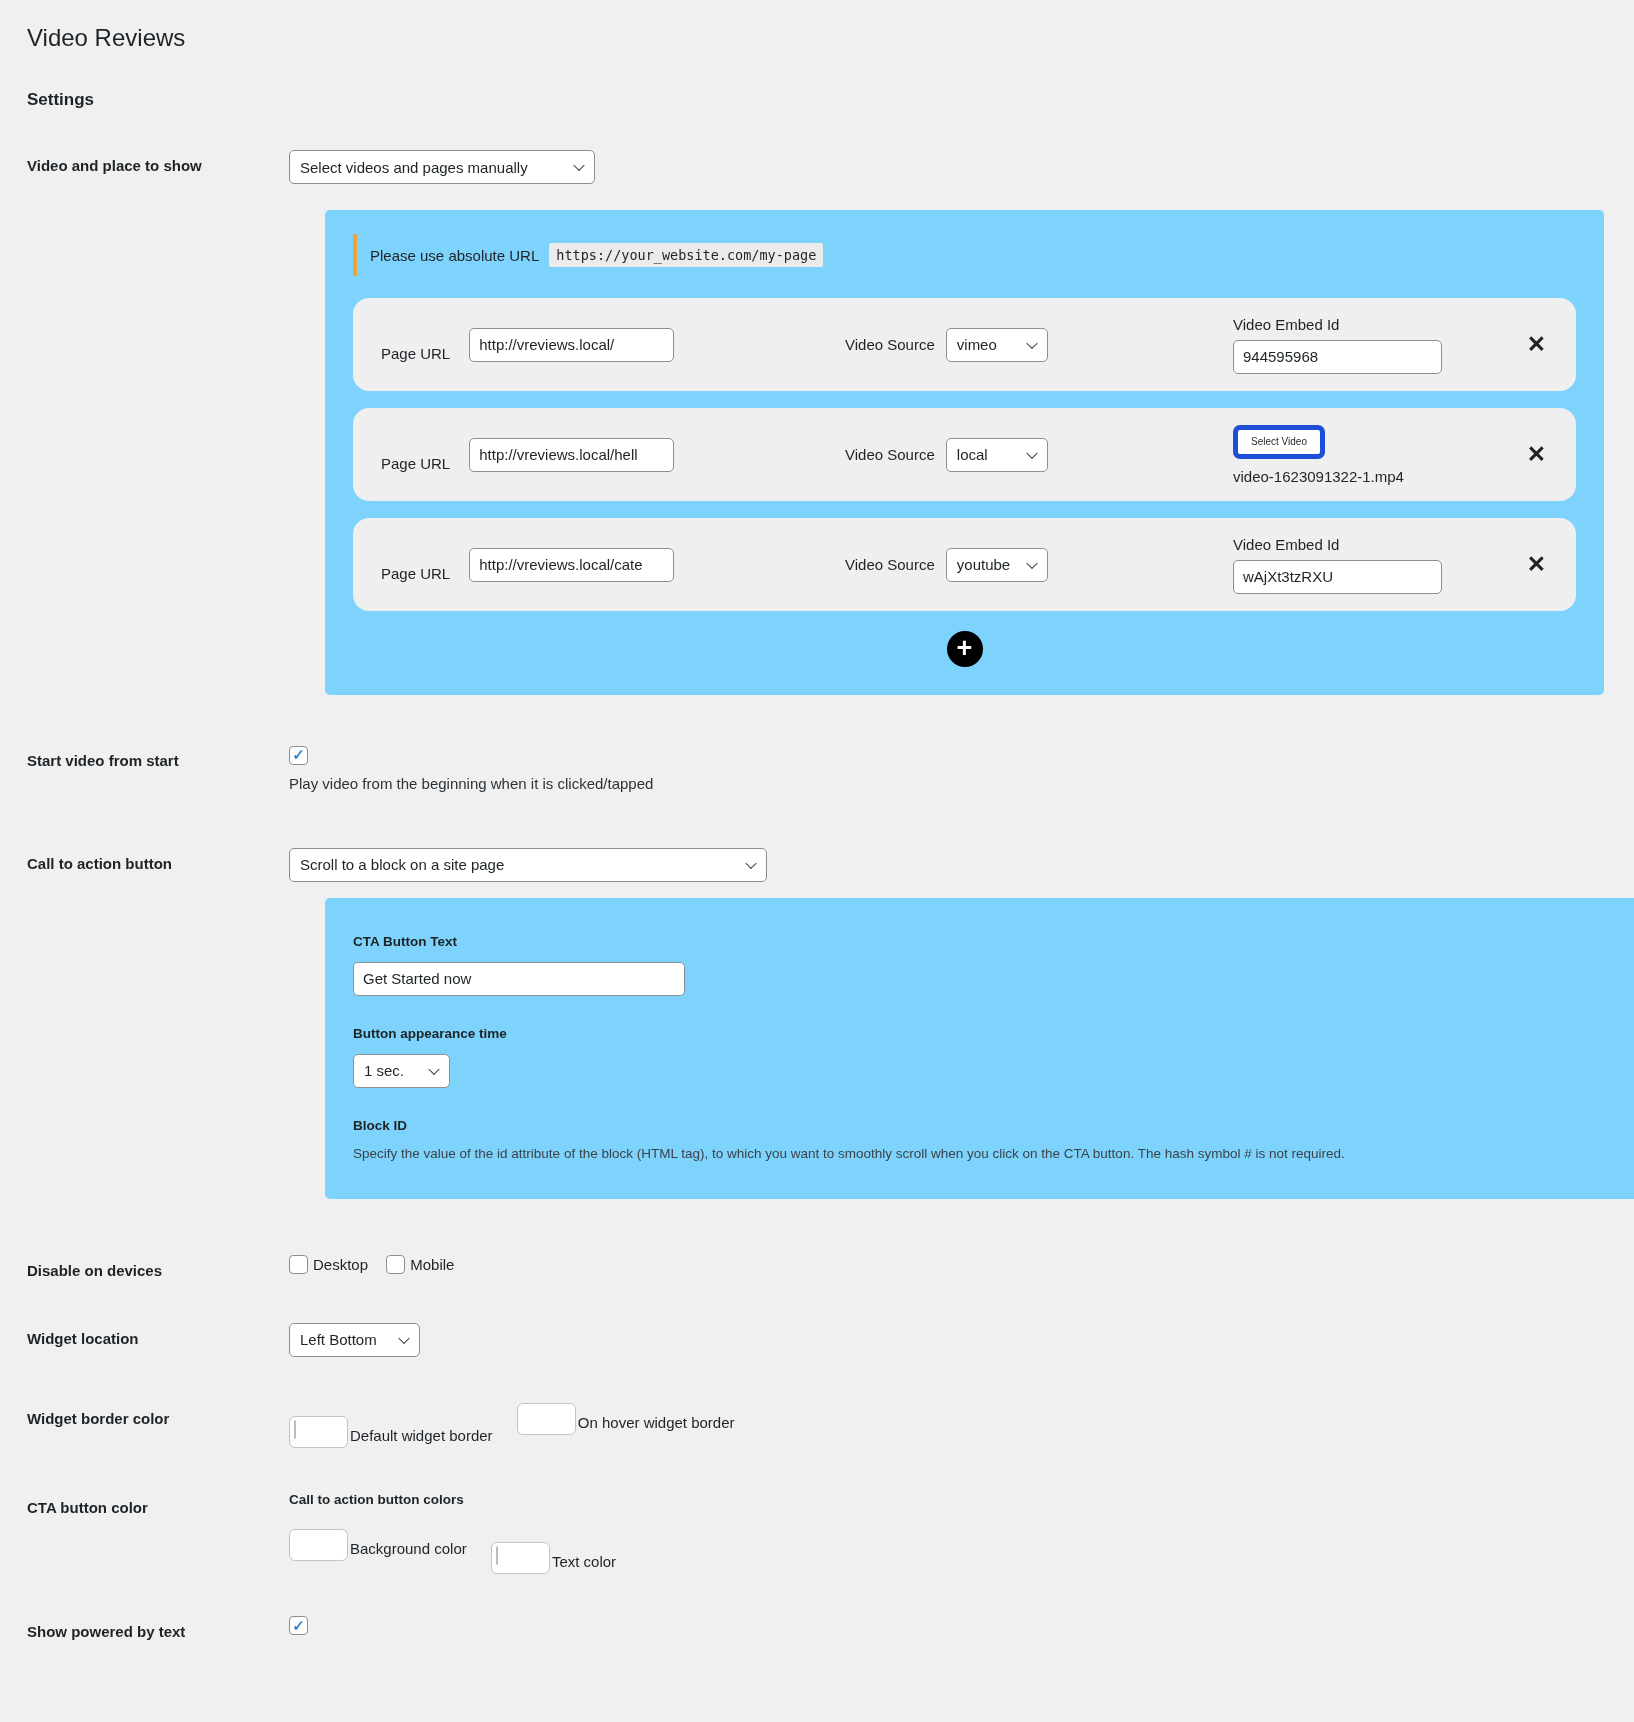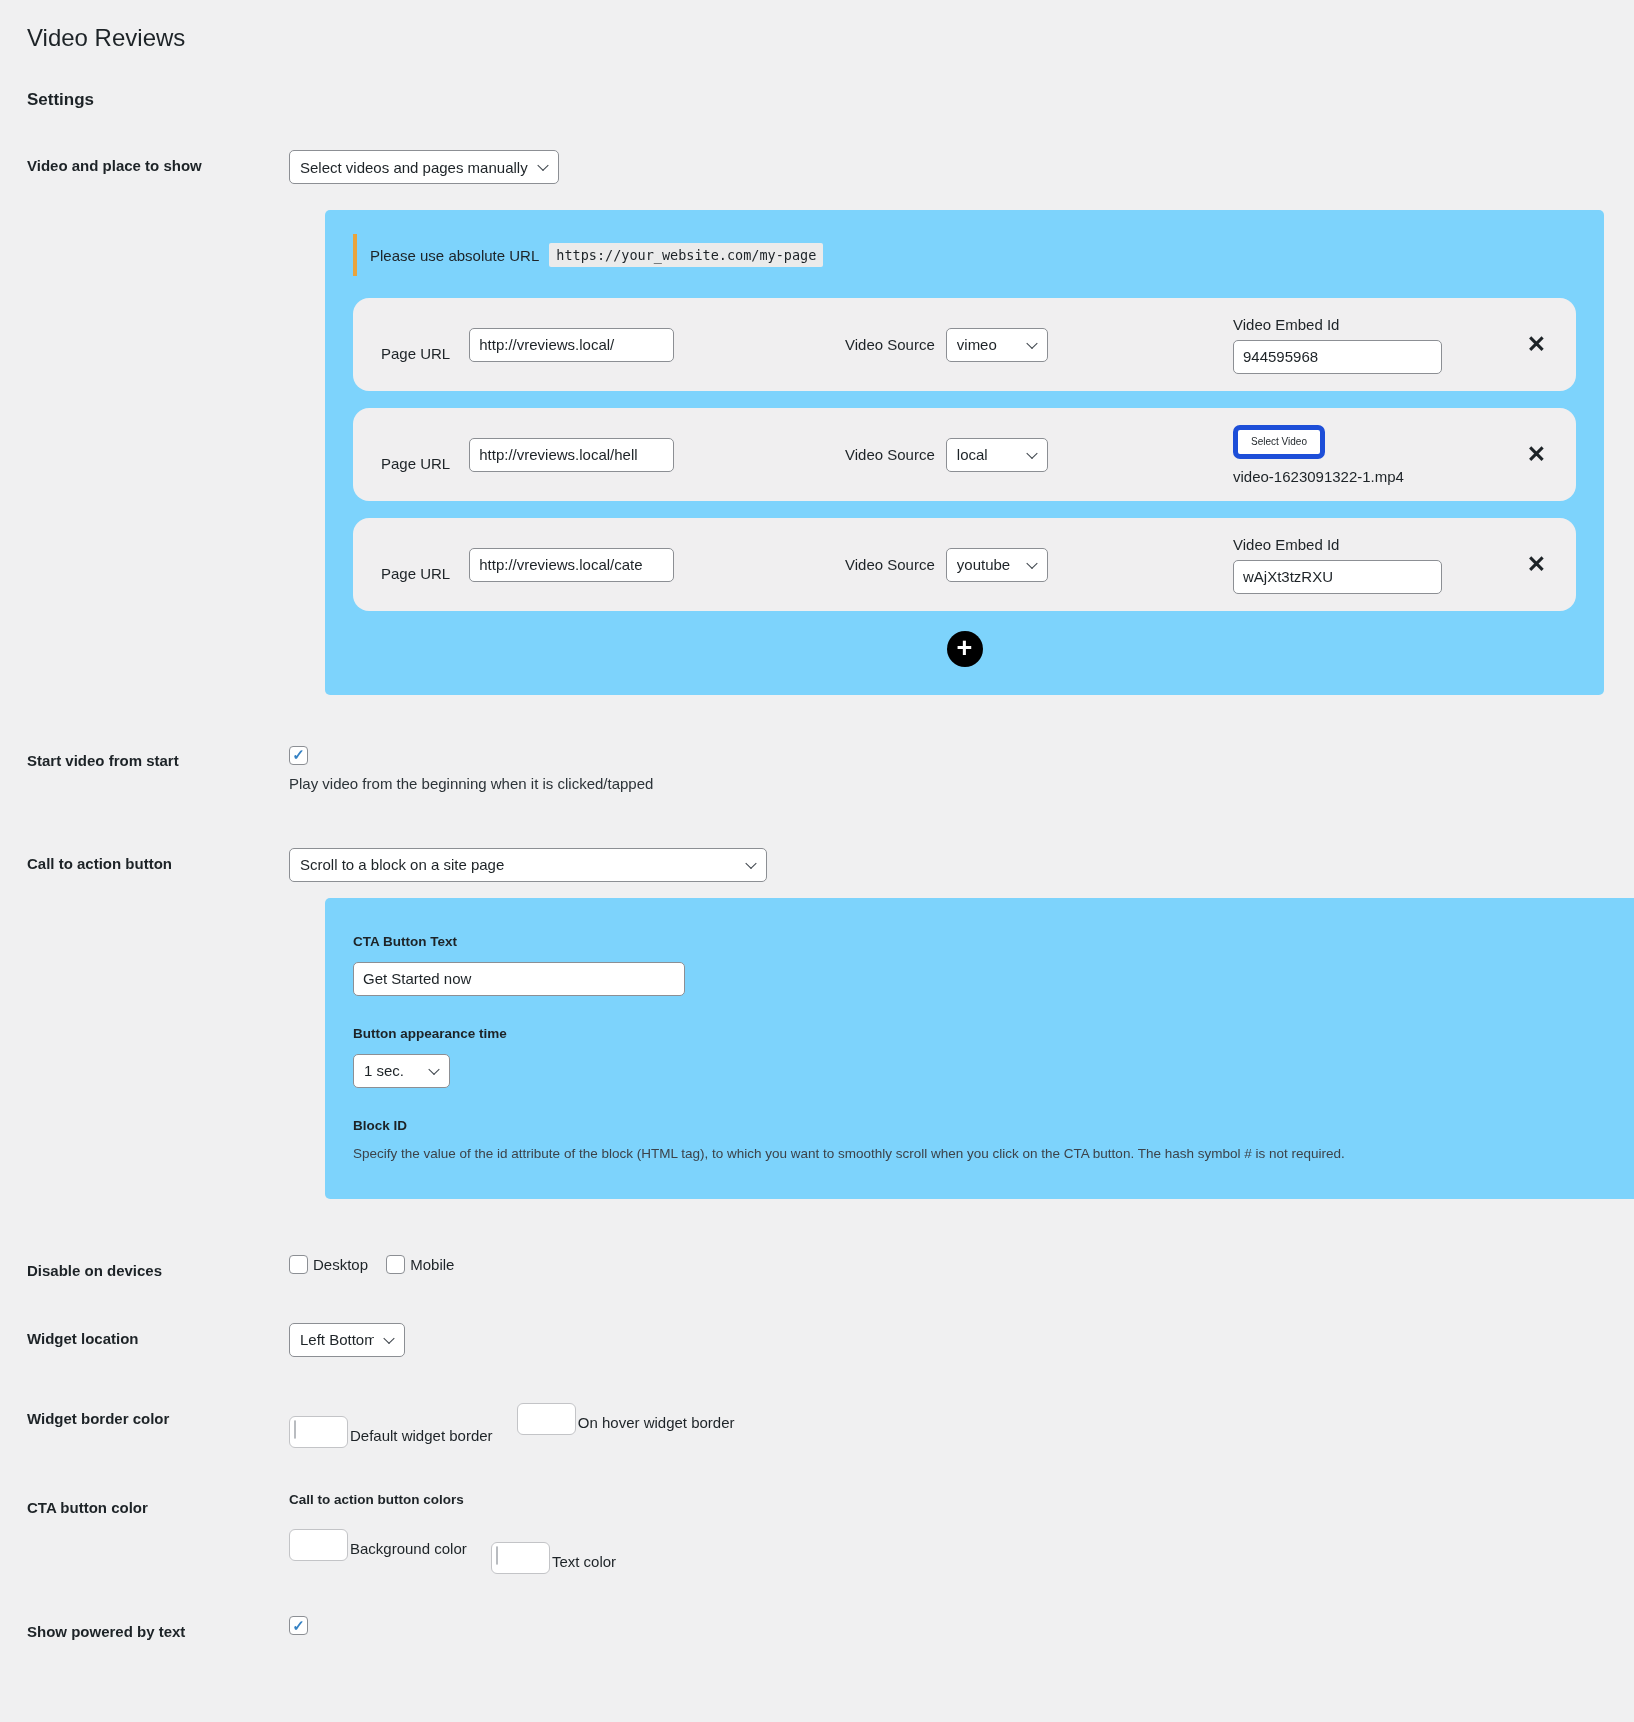--- a/index.html
+++ b/index.html
@@ -27,25 +27,25 @@
     appearance:none; -webkit-appearance:none;
     height:34px; border:1px solid #8c8f94; border-radius:5px; background:#fff;
     font-family:"Liberation Sans", sans-serif; font-size:15px; color:#1d2327;
     padding:0 30px 0 10px; width:100%;
   }
   .chev {
     position:absolute; right:12px; top:50%; width:8px; height:8px; pointer-events:none;
     border-right:1.8px solid #3c434a; border-bottom:1.8px solid #3c434a;
     transform:translateY(-70%) rotate(45deg);
   }
-  .w-mode { width:270px; }
+  .w-mode { width:306px; }
   .w-cta { width:478px; }
   .w-source { width:102px; }
   .w-time { width:97px; }
-  .w-loc { width:116px; }
+  .w-loc { width:131px; }
 
   
   input.txt {
     height:34px; border:1px solid #8c8f94; border-radius:5px; background:#fff;
     font-family:"Liberation Sans", sans-serif; font-size:15px; color:#1d2327; padding:0 9px;
   }
   .url-input { width:205px; }
   .embed-input { width:209px; }
   .wide-input { width:332px; }
 

